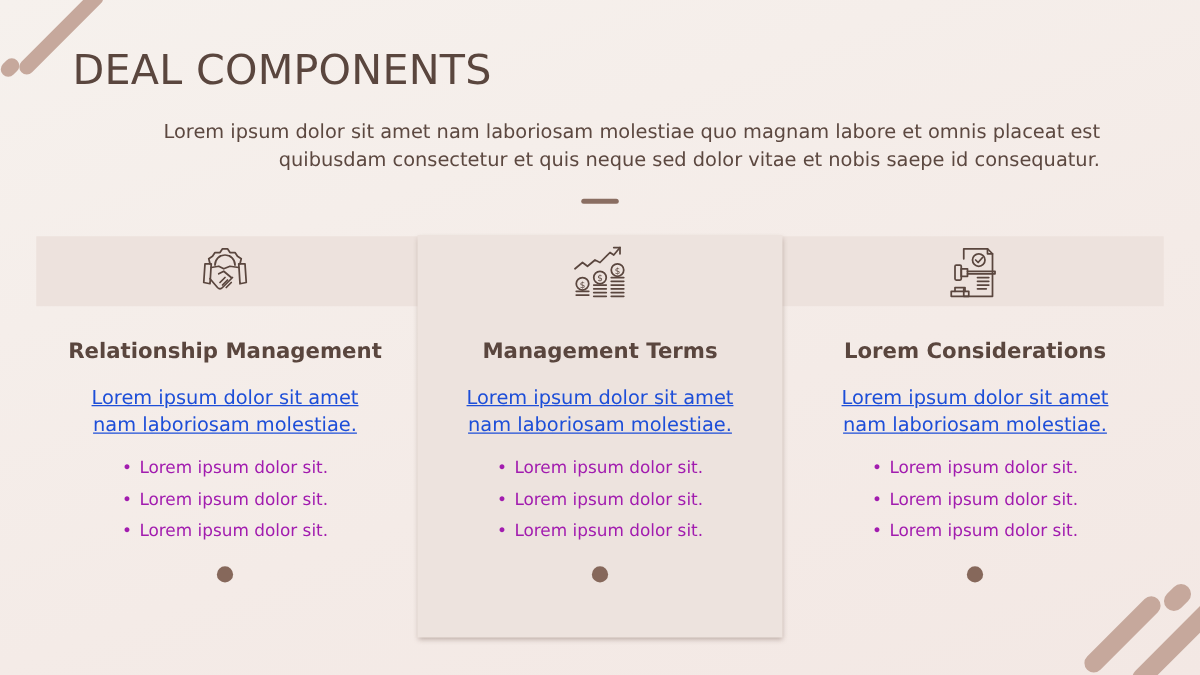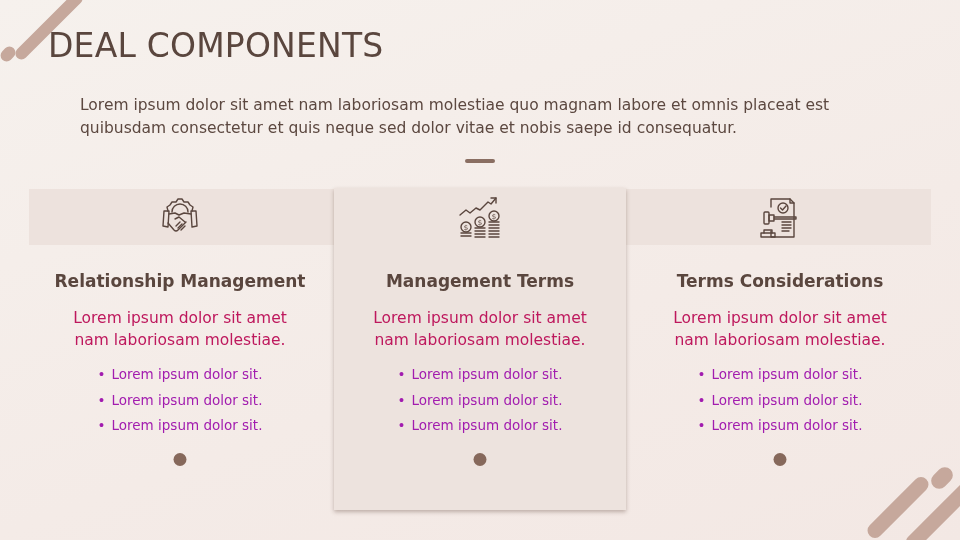--- a/index.html
+++ b/index.html
@@ -1,29 +1,29 @@
 <!DOCTYPE html>
 <html><head>
 <meta charset="utf-8">
 <style>
   html,body{margin:0;padding:0;}
   body{width:960px;height:540px;overflow:hidden;position:relative;
     background:linear-gradient(160deg,#f6f1ed 0%,#f4ebe7 60%,#f3e8e4 100%);
     font-family:"DejaVu Sans","Liberation Sans",sans-serif;color:#5c4840;}
   .deco{position:absolute;background:#c6a89c;border-radius:8px;transform-origin:center;}
-  .title{position:absolute;left:46px;top:24px;font-size:33px;font-weight:400;letter-spacing:0.2px;color:#5a463e;margin:2px;white-space:nowrap;}
-  .intro{position:absolute;left:80px;top:94px;width:800px;text-align:left;font-size:15.5px;line-height:23px;color:#5c4840;}
+  .title{position:absolute;left:46px;top:24px;font-size:33px;font-weight:400;letter-spacing:0.2px;color:#5a463e;margin:12px;white-space:nowrap;}
+  .intro{position:absolute;left:80px;top:94px;width:800px;text-align:right;font-size:15.5px;line-height:23px;color:#5c4840;}
   .divider{position:absolute;left:465px;top:159px;width:30px;height:4px;border-radius:2px;background:#8a6e62;}
   .band{position:absolute;left:29px;top:189px;width:902px;height:56px;background:#ede2dd;}
   .card-mid{position:absolute;left:334px;top:188px;width:292px;height:322px;background:#ede3de;
     box-shadow:0 2px 4px rgba(90,60,50,0.35);}
   .col{position:absolute;top:189px;width:300px;text-align:center;}
   .icon{position:absolute;top:6px;left:50%;transform:translateX(-50%);width:44px;height:44px;}
   .col-title{position:absolute;top:82px;left:0;right:0;font-size:17px;font-weight:700;color:#5a463e;white-space:nowrap;}
-  .col-desc{position:absolute;top:118px;left:0;right:0;font-size:15.5px;line-height:22px;color:#be185d;}
+  .col-desc{position:absolute;top:118px;left:0;right:0;font-size:15.5px;line-height:22px;color:#1d4ed8;text-decoration:underline;}
   .bullets{position:absolute;top:173px;left:0;right:0;margin:0;padding:0;list-style:none;}
   .bullets li{font-size:13.5px;line-height:25.5px;color:#a21caf;white-space:nowrap;}
   .bullets li::before{content:"\2022";margin-right:6px;}
   .dot{position:absolute;top:264px;left:50%;transform:translateX(-50%);width:13px;height:13px;border-radius:50%;background:#86685b;}
 </style>
 </head>
 <body>
 
 <div class="deco" style="left:4px;top:20px;width:90px;height:12px;transform:rotate(-45deg);"></div>
 <div class="deco" style="left:0px;top:48px;width:16px;height:12px;transform:rotate(-45deg);"></div>
@@ -89,21 +89,21 @@
     <path d="M32 4 V8 H36"></path>
     <circle cx="25" cy="13" r="5"></circle>
     <path d="M22.5 13 L24.5 15 L28 11"></path>
     <path d="M24 27 H33 M24 30 H33 M24 33 H33 M24 36 H31"></path>
     <rect x="6" y="17" width="5" height="12" rx="1"></rect>
     <rect x="11" y="20" width="5" height="6"></rect>
     <path d="M16 22 H38 V24 H16"></path>
     <path d="M3 38 H17 V42 H3 Z"></path>
     <path d="M6 38 V35 H14 V38"></path>
   </svg>
-  <div class="col-title">Terms Considerations</div>
+  <div class="col-title">Lorem Considerations</div>
   <div class="col-desc" style="padding:0 42px;">Lorem ipsum dolor sit amet nam laboriosam molestiae.</div>
   <ul class="bullets">
     <li>Lorem ipsum dolor sit.</li>
     <li>Lorem ipsum dolor sit.</li>
     <li>Lorem ipsum dolor sit.</li>
   </ul>
   <div class="dot"></div>
 </div>
 
 </body></html>

